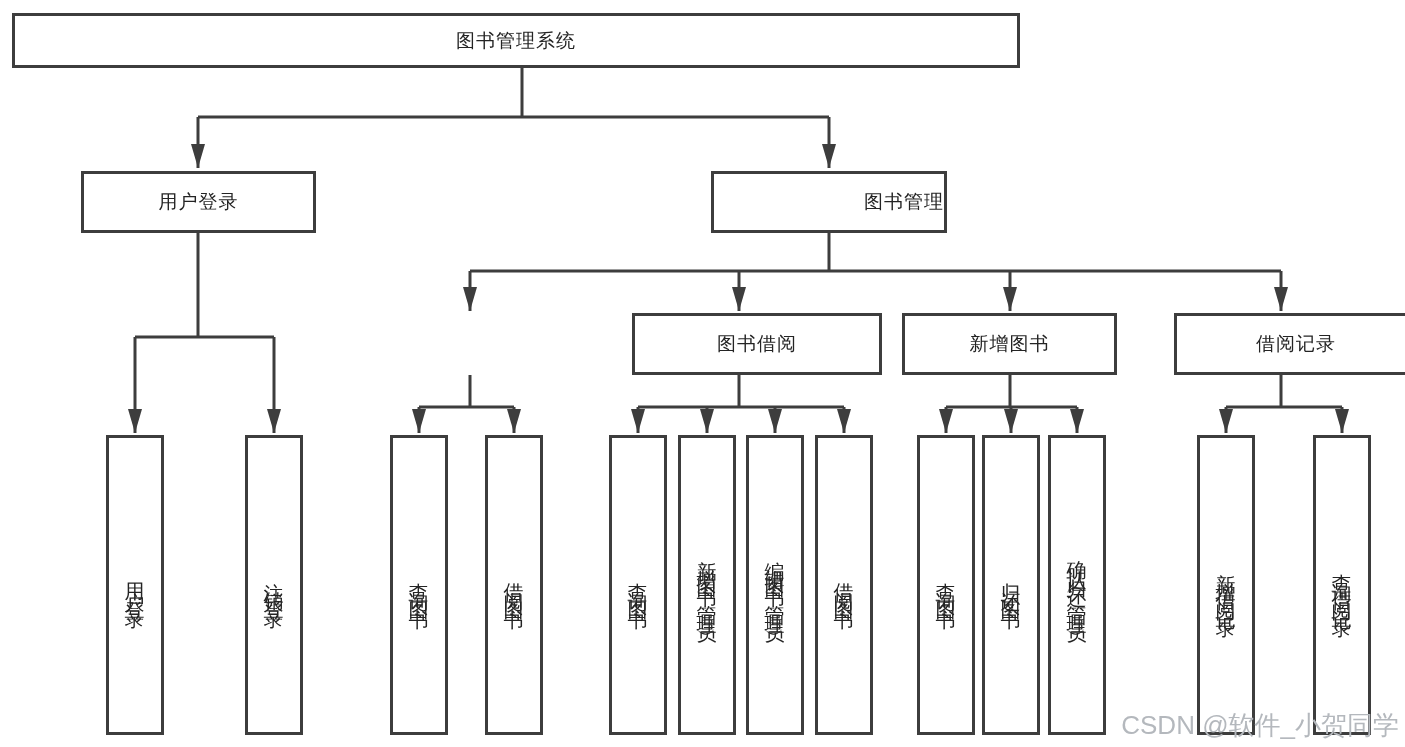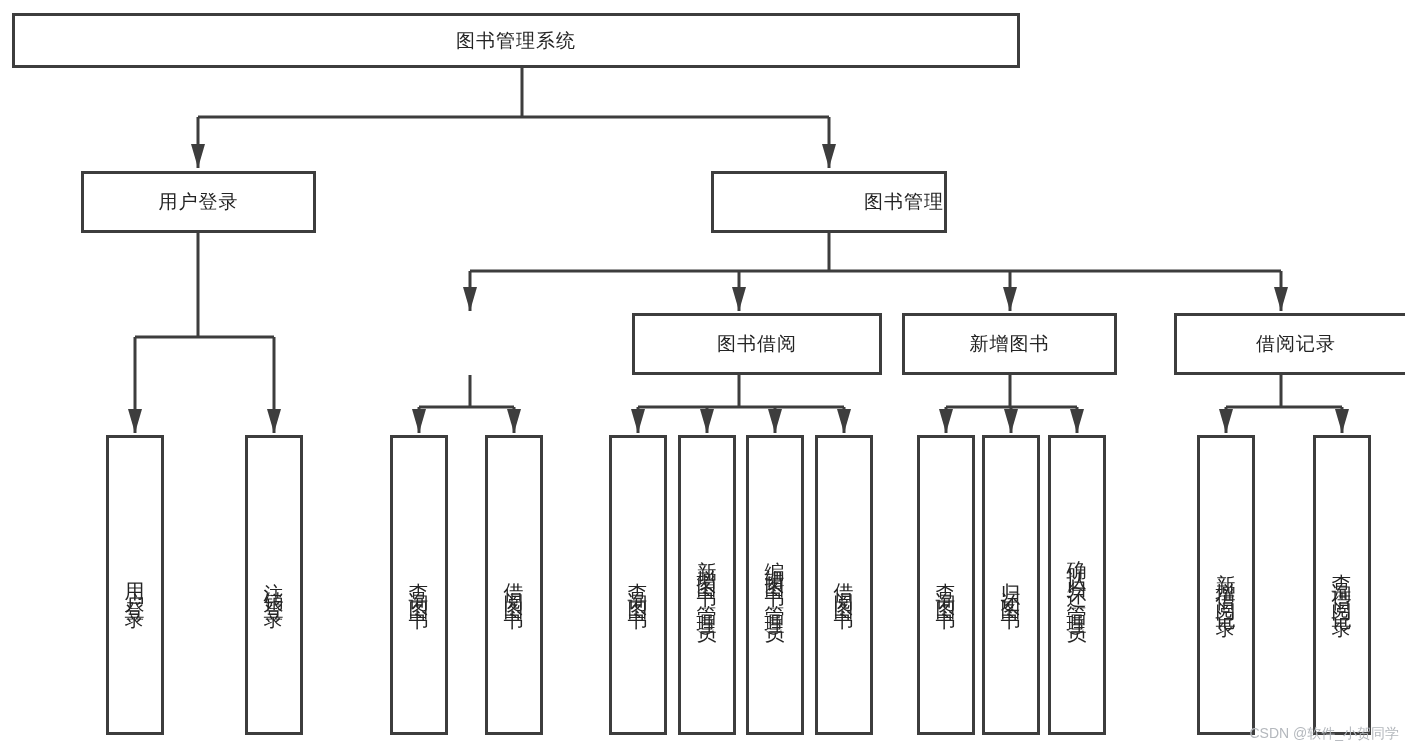--- a/index.html
+++ b/index.html
@@ -33,21 +33,21 @@
     text-orientation:mixed;
     font-size:20px;
     letter-spacing:9px;
     line-height:1;
     white-space:nowrap;
   }
   .watermark{
     position:absolute;
     right:6px;bottom:4px;
     z-index:3;
-    font-size:14px;
+    font-size:26px;
     color:var(--wm);
     white-space:nowrap;
   }
 </style>
 </head>
 <body>
 
 <div id="canvas">
 
   <svg id="wires" width="1405" height="747" viewBox="0 0 1405 747">

